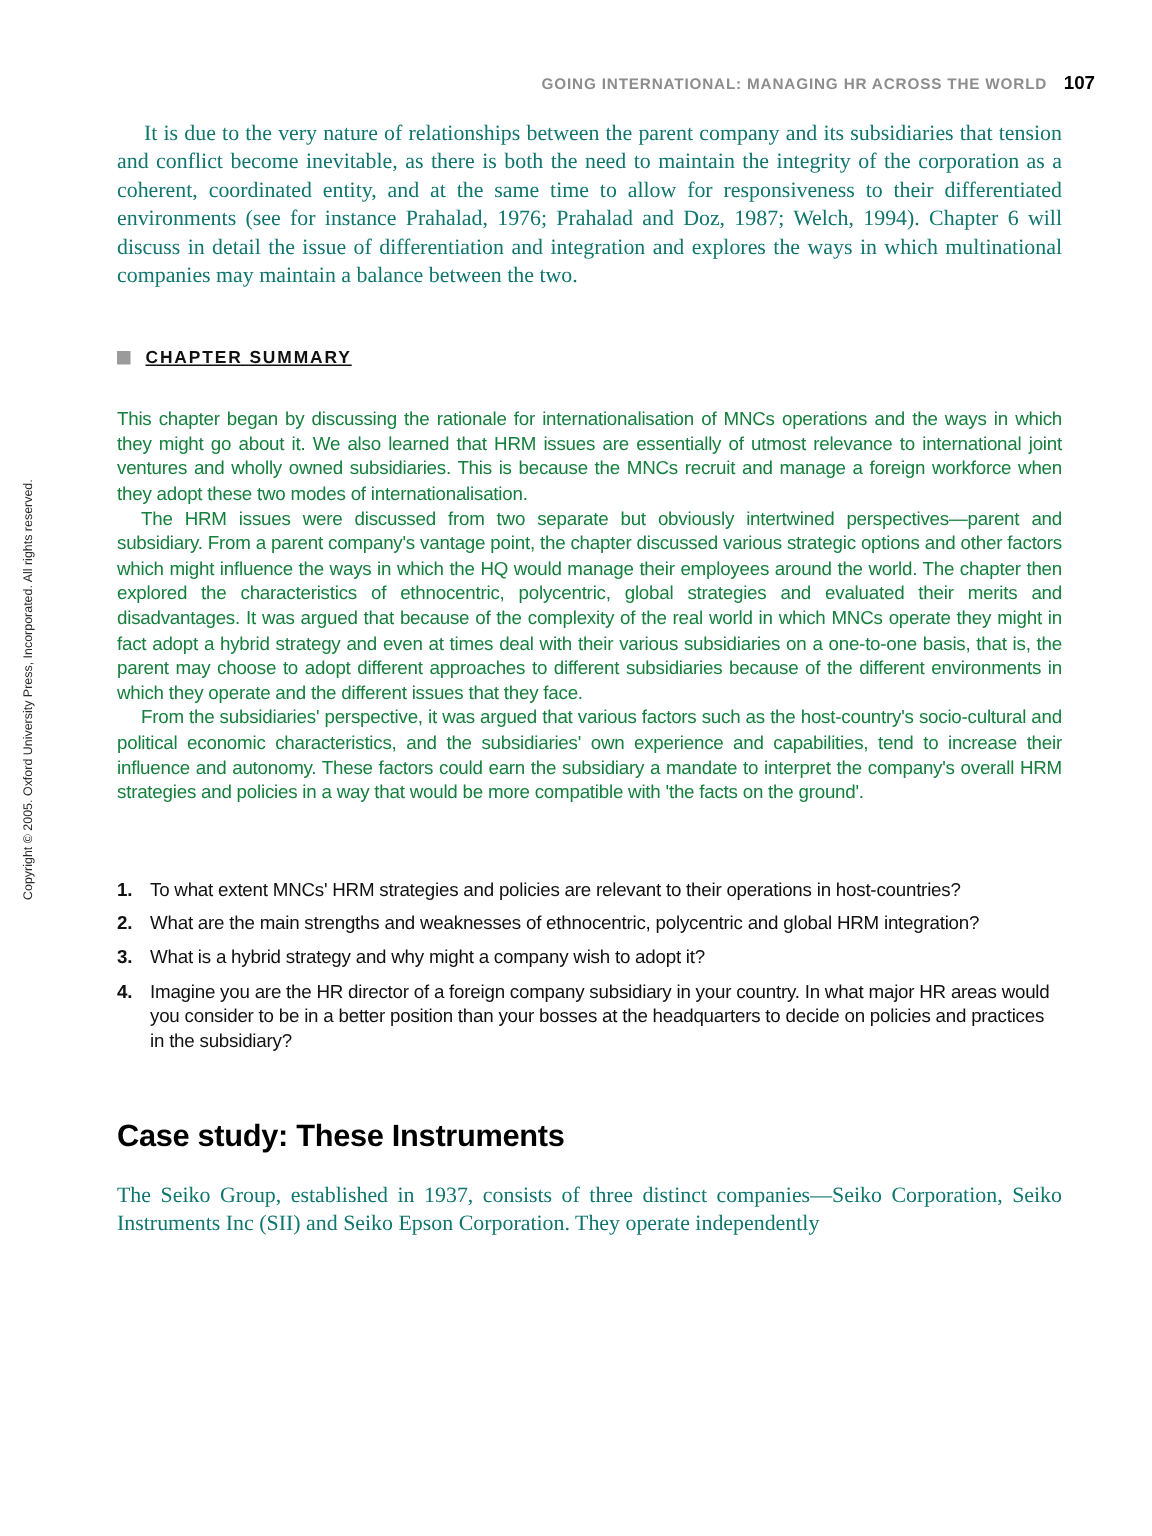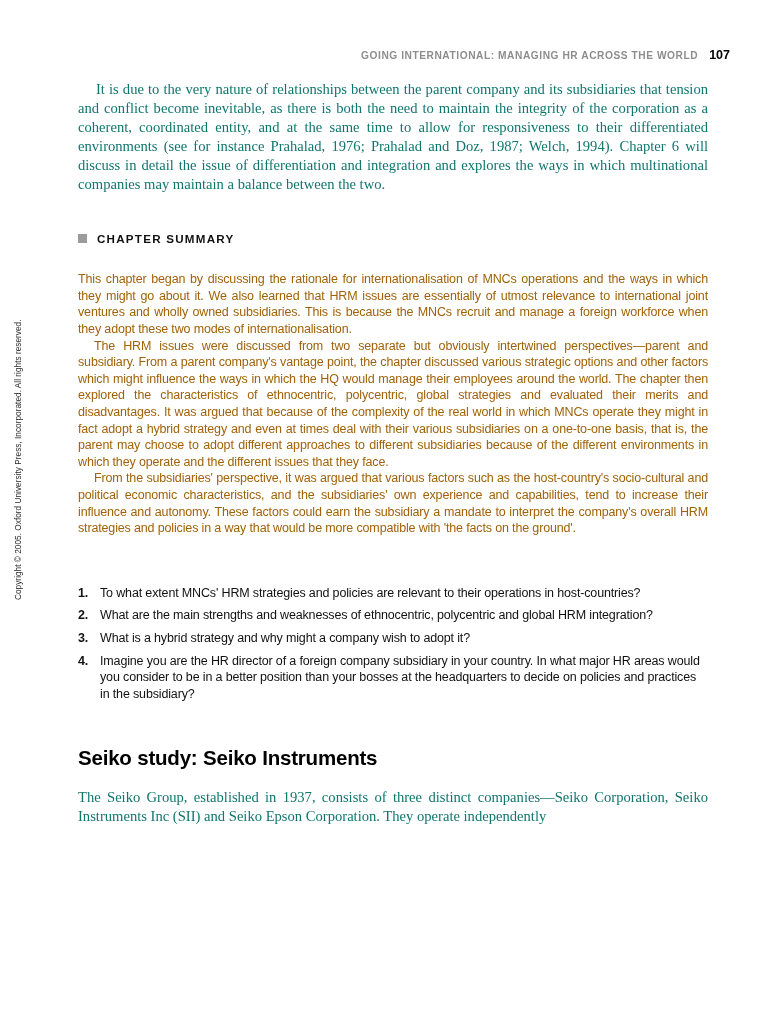--- a/index.html
+++ b/index.html
@@ -71,38 +71,39 @@
   
   .section-head {
     display: flex;
     align-items: center;
     margin: 0;
     font-family: "Liberation Sans", sans-serif;
     font-size: 11.6px;
     font-weight: bold;
     letter-spacing: 1.25px;
     color: #111111;
+    text-decoration: underline;
   }
   .bullet-square {
     display: inline-block;
     width: 9px;
     height: 9px;
     background: #9b9b9b;
     margin-right: 10px;
     flex: none;
   }
 
   
   .sans-para {
     font-family: "Liberation Sans", sans-serif;
     font-size: 12.5px;
     line-height: 16.6px;
     text-align: justify;
     margin: 0;
-    color: #a16207;
+    color: #15803d;
     letter-spacing: -0.15px;
   }
   .sans-para.indent { text-indent: 16px; }
 
   
   .q-list {
     margin: 0;
     padding: 0;
     list-style: none;
   }
@@ -208,21 +209,21 @@
         <span class="q-text">What is a hybrid strategy and why might a company wish to adopt it?</span>
       </li>
       <li class="q-item">
         <span class="q-num">4.</span>
         <span class="q-text">Imagine you are the HR director of a foreign company subsidiary in your country. In what major HR areas would you consider to be in a better position than your bosses at the headquarters to decide on policies and practices in the subsidiary?</span>
       </li>
     </ol>
 
     <div class="sp-38"></div>
 
-    <h2 class="case-head">Seiko study: Seiko Instruments</h2>
+    <h2 class="case-head">Case study: These Instruments</h2>
 
     <div class="sp-18"></div>
 
     <p class="serif-para" style="text-indent:0;">The Seiko Group, established in 1937, consists of three distinct companies—Seiko Corporation, Seiko Instruments Inc (SII) and Seiko Epson Corporation. They operate independently</p>
 
   </div>
 
   <div id="spine-copyright">Copyright © 2005. Oxford University Press, Incorporated. All rights reserved.</div>
 
   <div id="citation">

